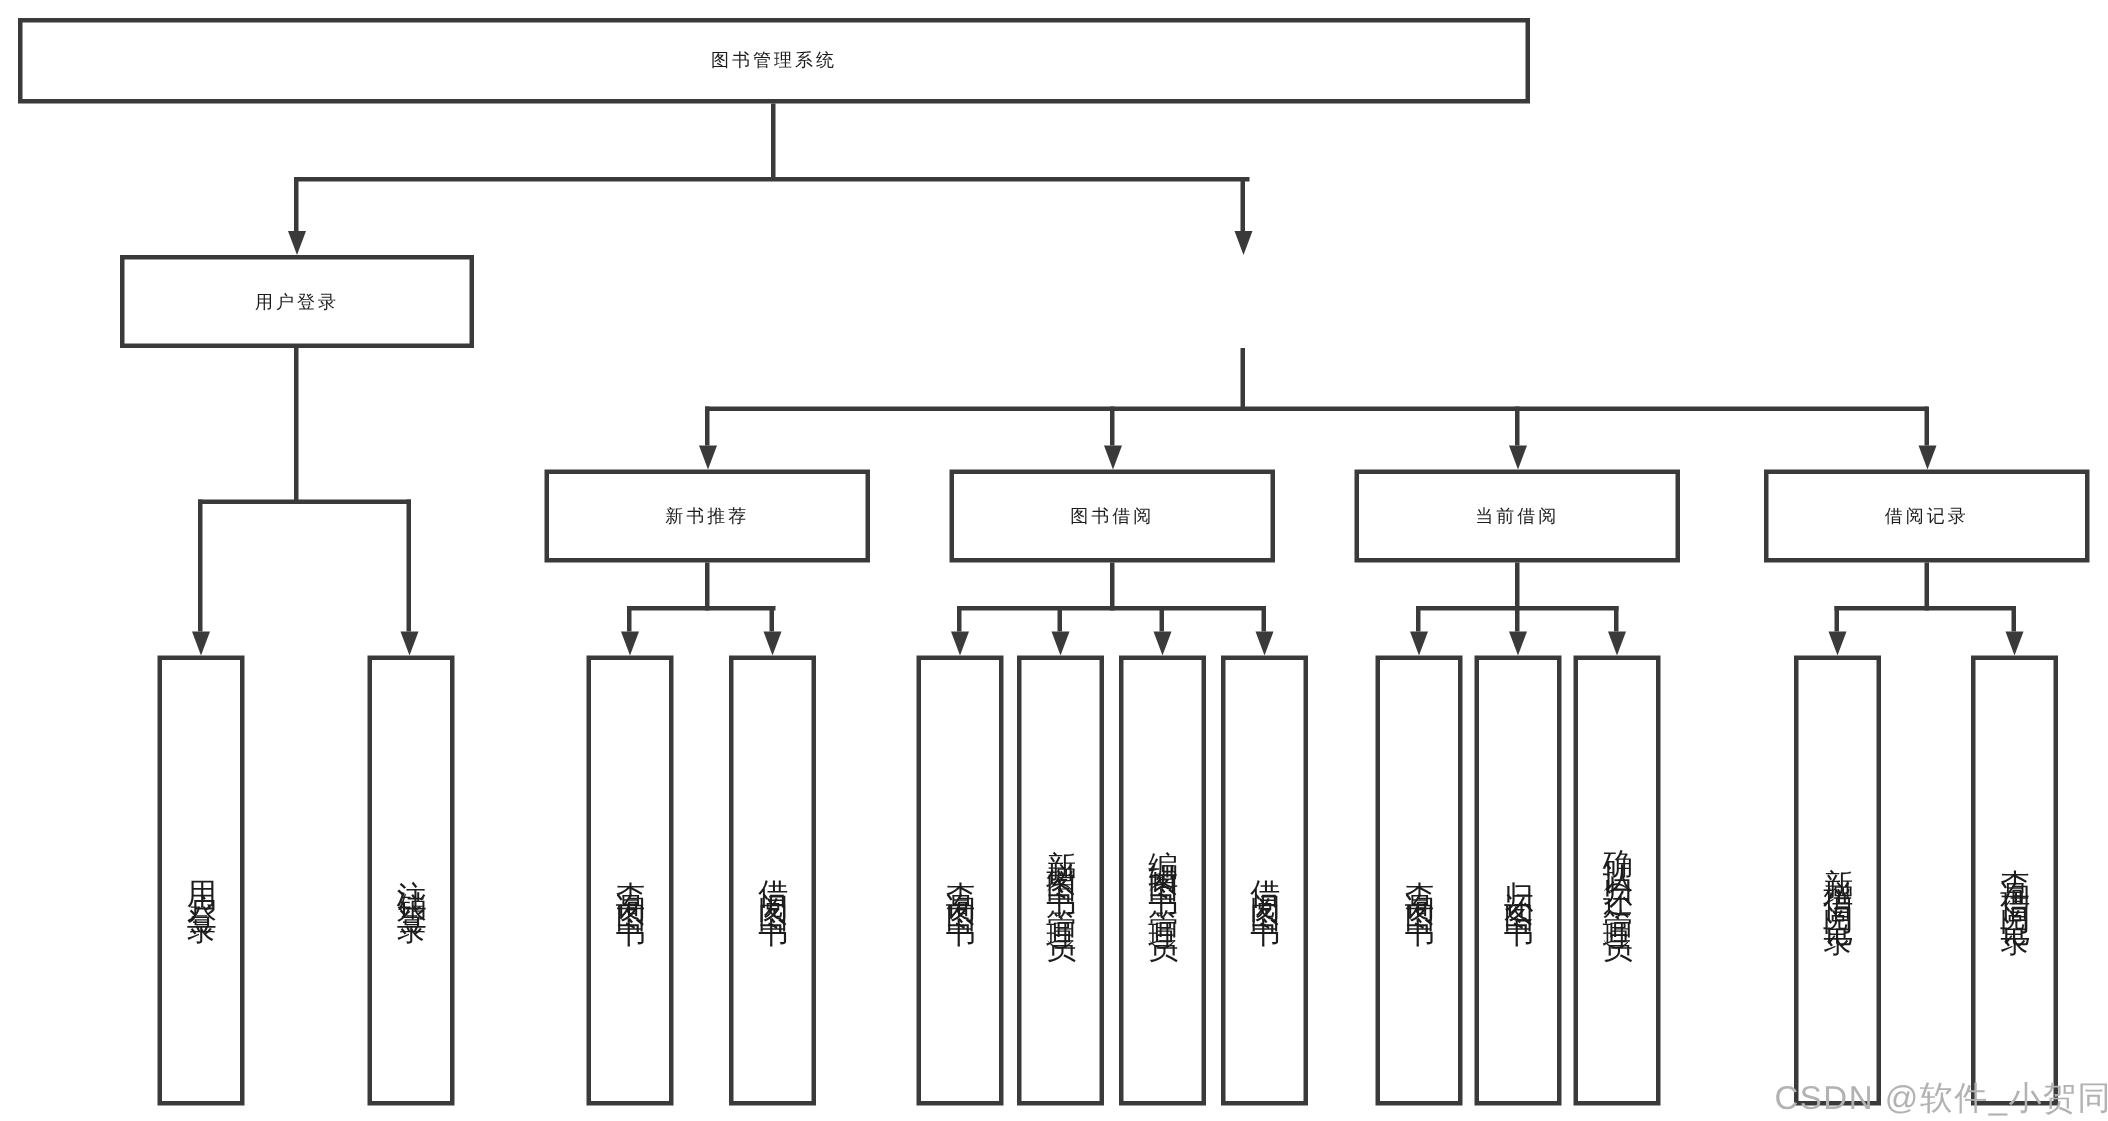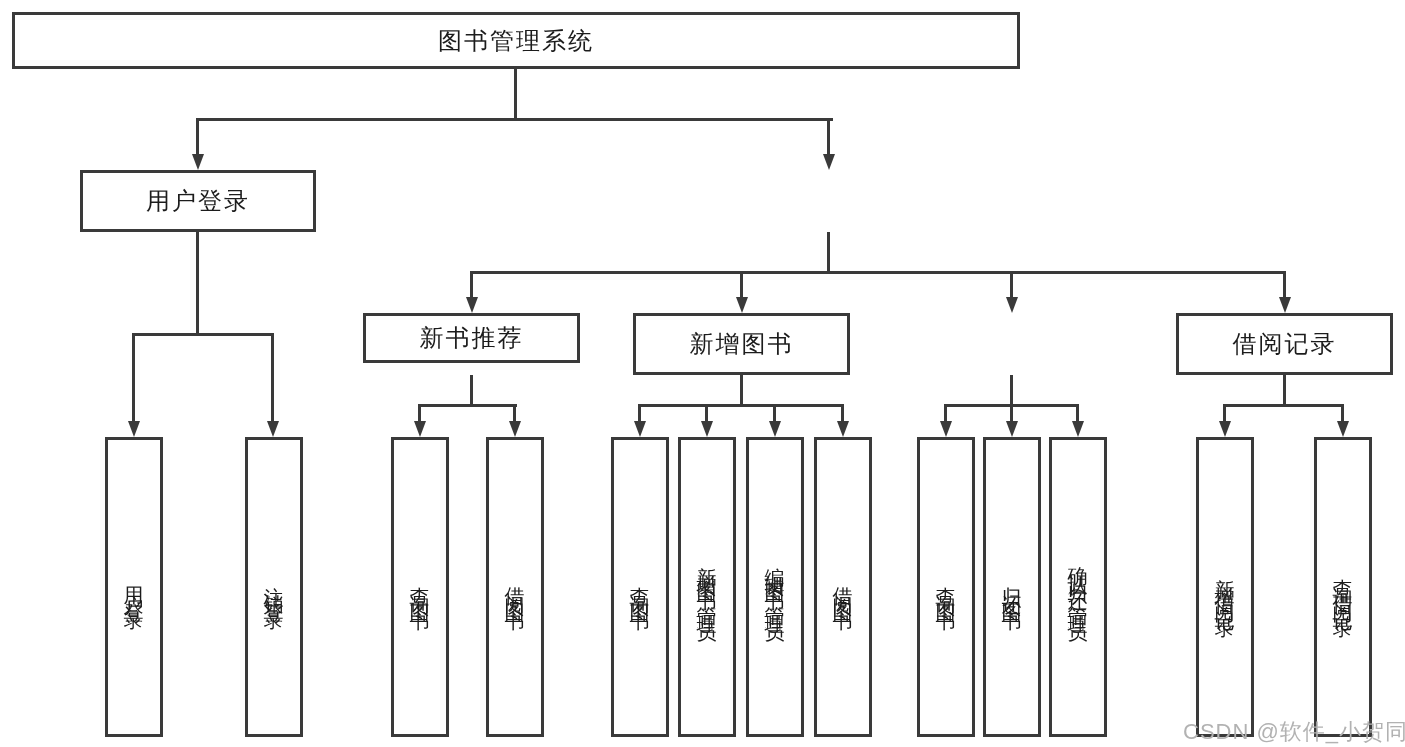--- a/index.html
+++ b/index.html
@@ -15,21 +15,21 @@
     width:1405px;height:747px;
     background:#fff;
     overflow:hidden;
   }
   
   .hbox{
     position:absolute;
     background:#fff;
     border:3px solid var(--line);
     display:flex;align-items:center;justify-content:center;
-    font-size:24px;letter-spacing:2px;color:var(--text);
+    font-size:12px;letter-spacing:2px;color:var(--text);
     white-space:nowrap;
   }
   .vbox{
     position:absolute;
     top:437px;height:300px;width:58px;
     background:#fff;
     border:3px solid var(--line);
     display:flex;align-items:center;justify-content:center;
   }
   .vbox .vtext{
@@ -89,25 +89,28 @@
   <div class="varrow" style="left:132px;top:333px;height:88px;"></div>
   <div class="varrow" style="left:271px;top:333px;height:88px;"></div>
 
   <div class="vline" style="left:827px;top:232px;height:42px;"></div>
   <div class="hline" style="left:470px;top:271px;width:815px;"></div>
   <div class="varrow" style="left:470px;top:271px;height:26px;"></div>
   <div class="varrow" style="left:740px;top:271px;height:26px;"></div>
   <div class="varrow" style="left:1010px;top:271px;height:26px;"></div>
   <div class="varrow" style="left:1283px;top:271px;height:26px;"></div>
 
-  <div class="hbox" style="left:363px;top:313px;width:217px;height:50px;">
+  <div class="hbox" style="left:363px;top:313px;width:217px;height:62px;">
     <span>新书推荐</span>
   </div>
   <div class="hbox" style="left:633px;top:313px;width:217px;height:62px;">
-    <span>新增图书</span>
+    <span>图书借阅</span>
+  </div>
+  <div class="hbox" style="left:903px;top:313px;width:217px;height:62px;">
+    <span>当前借阅</span>
   </div>
   <div class="hbox" style="left:1176px;top:313px;width:217px;height:62px;">
     <span>借阅记录</span>
   </div>
 
   <div class="vline" style="left:470px;top:375px;height:32px;"></div>
   <div class="hline" style="left:418px;top:404px;width:99px;"></div>
   <div class="varrow" style="left:418px;top:404px;height:17px;"></div>
   <div class="varrow" style="left:513px;top:404px;height:17px;"></div>
 

